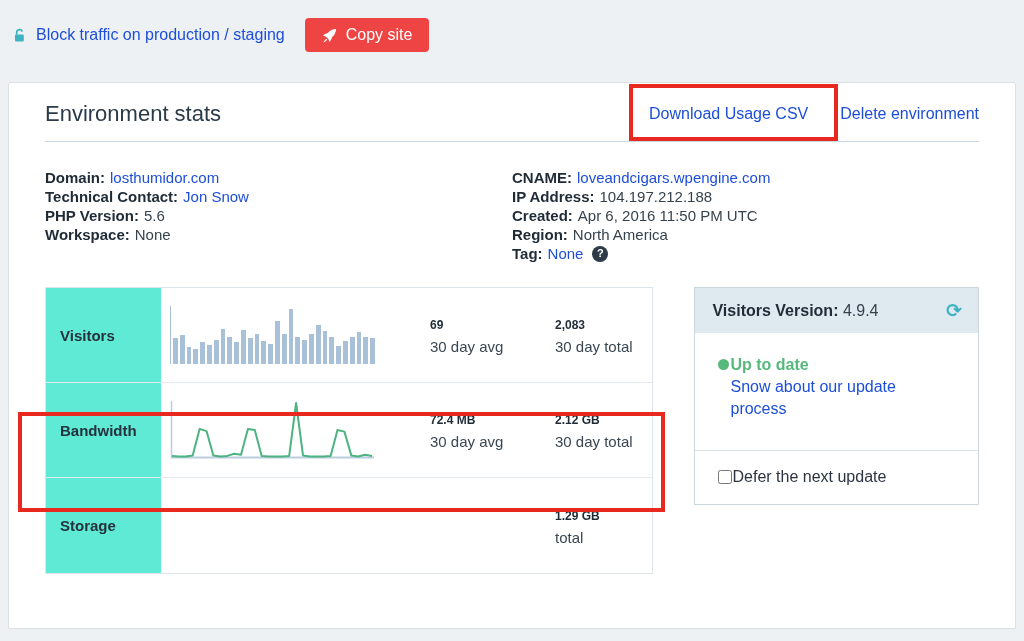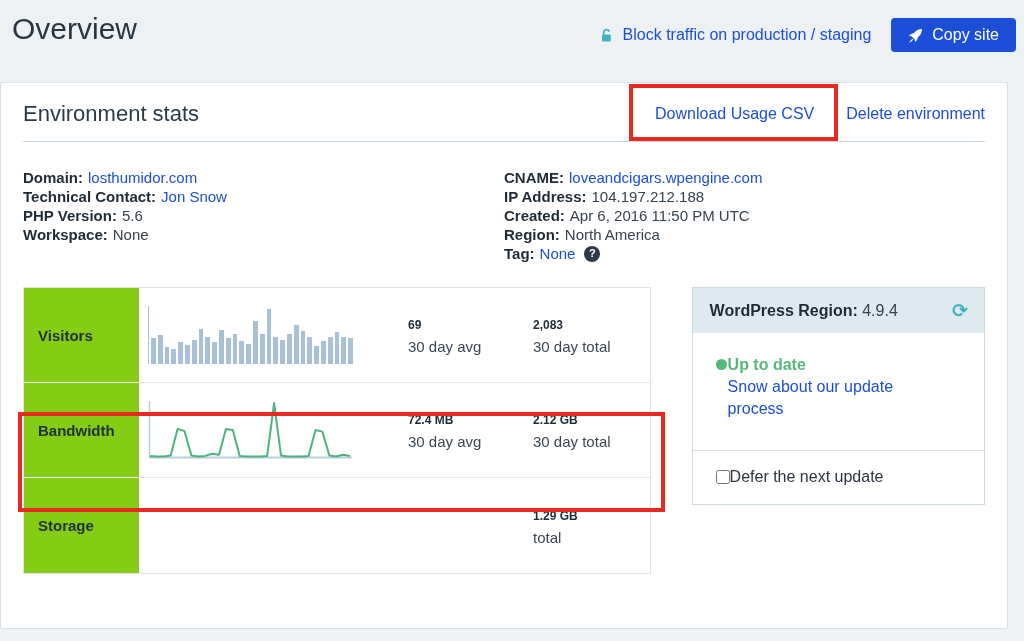--- a/index.html
+++ b/index.html
@@ -10,29 +10,29 @@
     color:#36434e; -webkit-font-smoothing:antialiased;
   }
   a, .link { color:#1d4ed8; text-decoration:none; cursor:pointer; }
 
   
   .top-bar { display:flex; justify-content:space-between; align-items:flex-start; padding:10px 8px 0 12px; }
   .page-title { font-size:30px; font-weight:400; color:#2a3642; margin-top:2px; }
   .top-right { display:flex; align-items:center; gap:20px; margin-top:8px; }
   .block-link { display:flex; align-items:center; gap:9px; font-size:16px; }
   .copy-btn {
-    background:#1d4ed8; color:#fff; border:none; border-radius:4px;
+    background:#ef4444; color:#fff; border:none; border-radius:4px;
     font-size:16px; font-family:inherit; padding:8px 17px;
     display:flex; align-items:center; gap:9px; cursor:pointer;
   }
 
   
   .card {
-    position:absolute; left:0; top:82px; width:1008px; height:547px;
-    background:#fff; border:1px solid #d9e0e6; border-radius:2px; padding:18px 22px;
+    position:absolute; left:8px; top:82px; width:1008px; height:547px;
+    background:#fff; border:1px solid #d9e0e6; border-radius:2px; padding:18px 36px;
   }
   .card-header { display:flex; justify-content:space-between; align-items:center;
     border-bottom:1px solid #c9d7e2; padding-bottom:14px; }
   .card-title { font-size:22px; font-weight:400; color:#2b3a49; }
   .header-links { display:flex; gap:32px; font-size:16px; }
 
   
   .info { display:flex; margin-top:26px; }
   .info-col { width:502px; display:flex; flex-direction:column; font-size:15px; }
   .info-row { line-height:19px; display:flex; align-items:center; gap:5px; }
@@ -41,21 +41,21 @@
     display:inline-flex; align-items:center; justify-content:center;
     width:16px; height:16px; border-radius:50%; background:#2d3a47; color:#fff;
     font-size:11px; font-weight:700; margin-left:4px; cursor:pointer;
   }
 
   
   .stats-area { display:flex; margin-top:24px; align-items:flex-start; }
   .stats-table { width:631px; border:1px solid #dde4ea; }
   .stat-row { display:flex; height:95px; border-bottom:1px solid #e4eaef; background:#fff; }
   .stat-row:last-child { border-bottom:none; }
-  .stat-label { width:115px; background:#84cc16; display:flex; align-items:center;
+  .stat-label { width:115px; background:#5eead4; display:flex; align-items:center;
     padding-left:14px; font-weight:700; font-size:15px; color:#25313c; }
   .stat-chart { width:240px; display:flex; align-items:center; padding-left:9px; }
   .bars { display:flex; align-items:flex-end; gap:2px; height:58px; width:205px;
     border-left:1px solid #a9c1d8; padding-left:2px; }
   .bars .bar { flex:1; border-radius:0; }
   .stat-col { width:125px; display:flex; flex-direction:column; justify-content:center; padding-left:29px; }
   .stat-col .num { font-weight:700; font-size:12px; color:#1f2b36; line-height:20px; }
   .stat-col .cap { font-size:15px; color:#3a4753; margin-top:3px; }
 
   
@@ -78,21 +78,20 @@
   .anno { position:absolute; border:4px solid #e8291f; background:transparent; pointer-events:none; }
   #anno-csv { left:629px; top:84px; width:209px; height:57px; }
   #anno-bw  { left:18px;  top:412px; width:647px; height:100px; }
 
   svg { display:block; }
 </style>
 </head>
 <body>
 
 <div class="top-bar">
-  <h1 class="page-title">Overview</h1>
   <div class="top-right">
     <a class="block-link">
       <span>
         <svg width="15" height="15" viewBox="0 0 16 16">
           <path d="M5 7.2V4.8a3.1 3.1 0 0 1 6-1" fill="none" stroke="#3fb4c1" stroke-width="1.9"></path>
           <rect x="3.2" y="7" width="9.4" height="7.4" rx="1.2" fill="#3fb4c1"></rect>
         </svg>
       </span>
       <span>Block traffic on production / staging</span>
     </a>
@@ -241,21 +240,21 @@
           <span class="num">1.29 GB</span>
           <span class="cap">total</span>
         </div>
       </div>
 
     </div>
 
     <div class="wp-panel">
       <div class="wp-header">
         <span>
-          <span class="lbl">WordPress Region:</span>
+          <span class="lbl">Visitors Version:</span>
           <span>4.9.4</span>
         </span>
         <span class="refresh-icon">⟳</span>
       </div>
       <div class="wp-body">
         <span class="status-dot"></span>
         <div class="status-text">
           <div class="status-title">Up to date</div>
           <a class="link status-link">Snow about our update process</a>
         </div>

